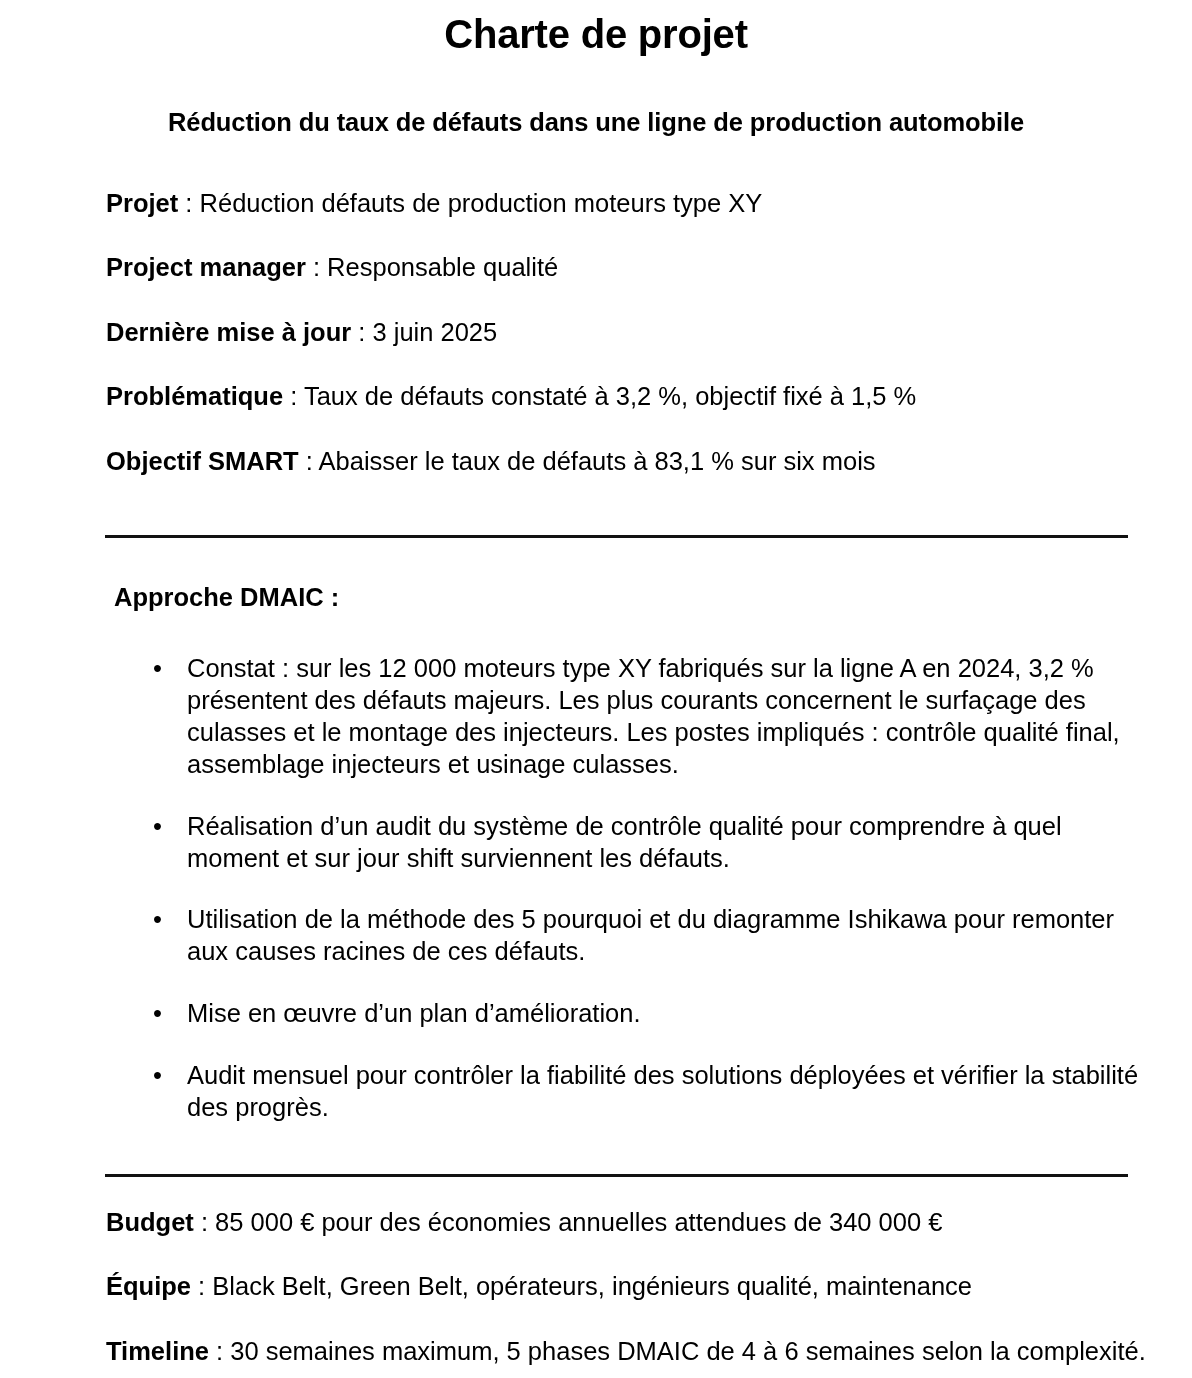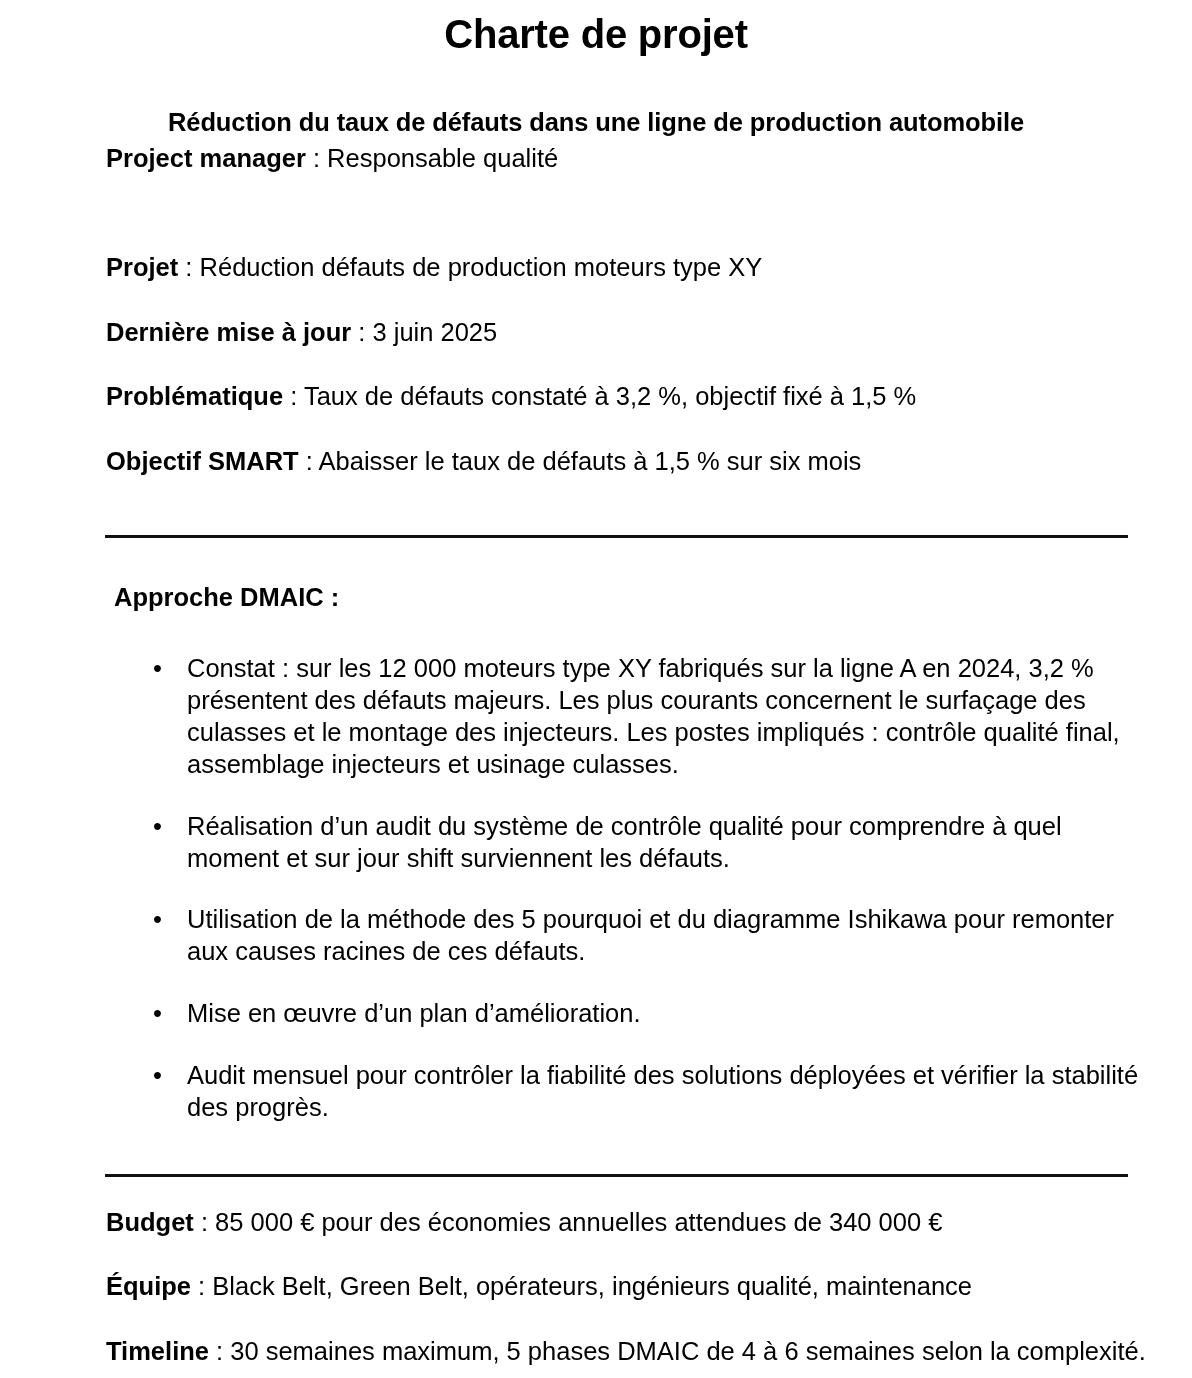--- a/index.html
+++ b/index.html
@@ -125,38 +125,38 @@
 <body>
 
 <div class="page">
 
   <h1 class="doc-title">Charte de projet</h1>
 
   <h2 class="doc-subtitle">Réduction du taux de défauts dans une ligne de production automobile</h2>
 
   <div class="fields">
 
-    <p class="field-row">
-      <span class="field-label">Project manager</span><span class="field-value"> : Responsable qualité</span>
-    </p>
-
     <p class="field-row first">
       <span class="field-label">Projet</span><span class="field-value"> : Réduction défauts de production moteurs type XY</span>
     </p>
 
     <p class="field-row">
+      <span class="field-label">Project manager</span><span class="field-value"> : Responsable qualité</span>
+    </p>
+
+    <p class="field-row">
       <span class="field-label">Dernière mise à jour</span><span class="field-value"> : 3 juin 2025</span>
     </p>
 
     <p class="field-row">
       <span class="field-label">Problématique</span><span class="field-value"> : Taux de défauts constaté à 3,2 %, objectif fixé à 1,5 %</span>
     </p>
 
     <p class="field-row">
-      <span class="field-label">Objectif SMART</span><span class="field-value"> : Abaisser le taux de défauts à 1,5 % sur six mois</span>
+      <span class="field-label">Objectif SMART</span><span class="field-value"> : Abaisser le taux de défauts à 83,1 % sur six mois</span>
     </p>
 
   </div>
 
   <div class="rule-wrap">
     <hr class="rule rule-top">
   </div>
 
   <p class="section-heading">Approche DMAIC :</p>
 

